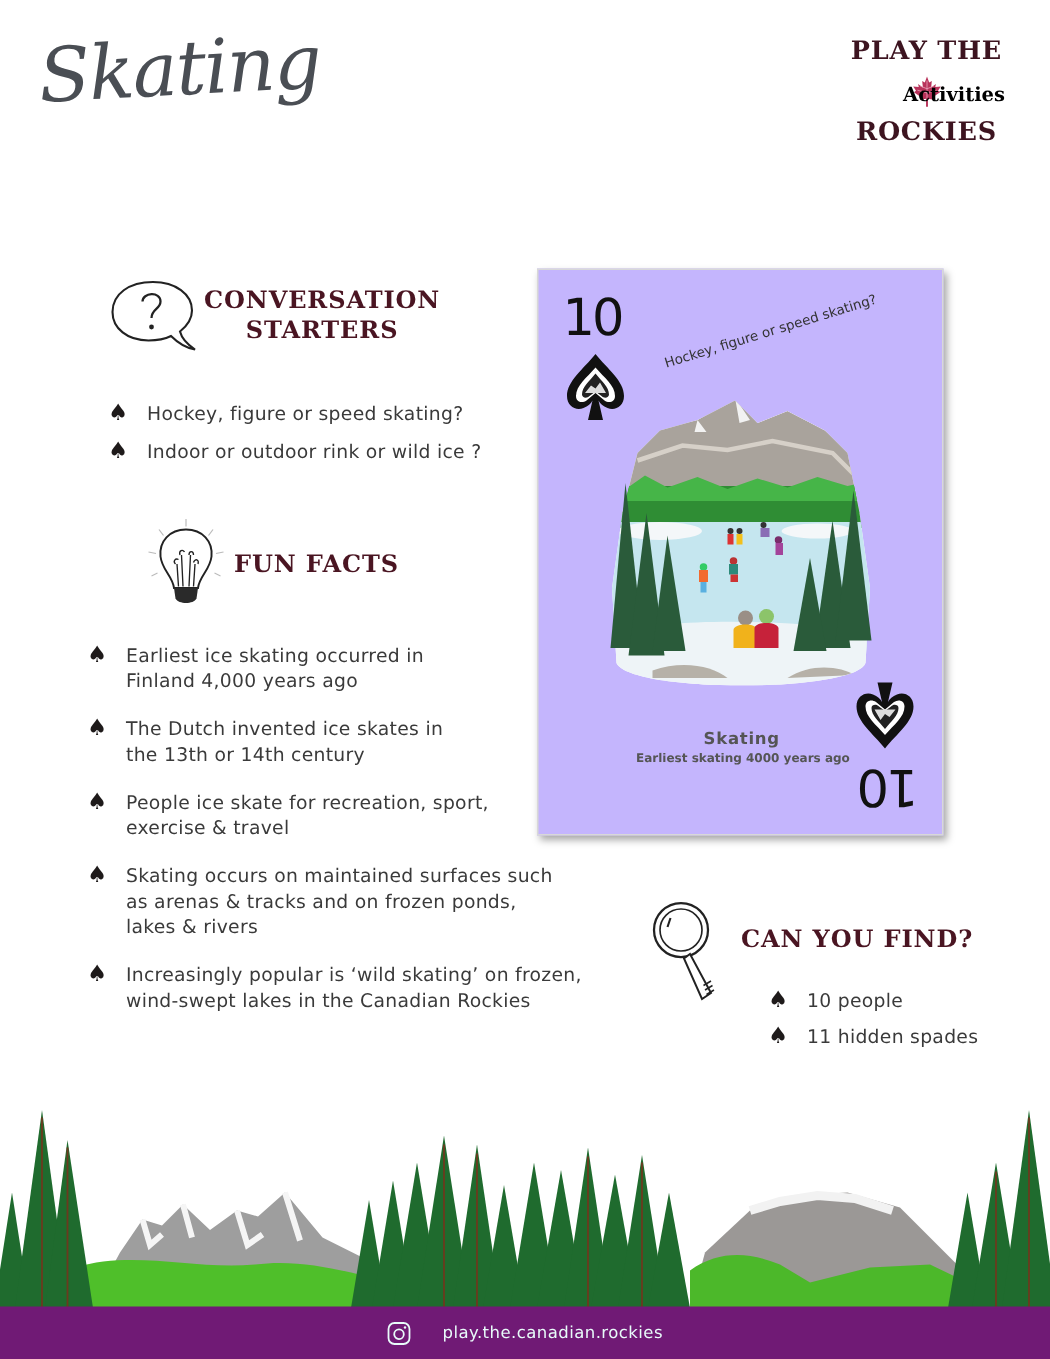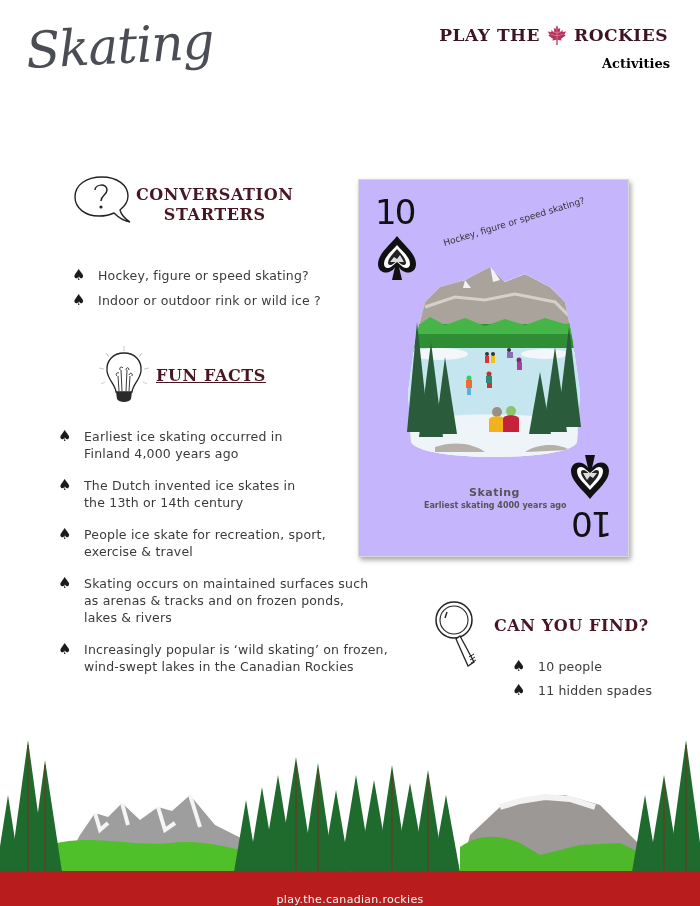--- a/index.html
+++ b/index.html
@@ -10,21 +10,21 @@
   .script-title {
     position: absolute; left: 26px; top: 22px;
     font-family: "DejaVu Serif", serif; font-style: italic;
     font-size: 50px; color: #4a4e54; letter-spacing: -1px;
     transform: rotate(-3deg); transform-origin: left center;
   }
   .brand {
     position: absolute; right: 32px; top: 24px;
     display: flex; align-items: center; gap: 6px;
     font-family: "DejaVu Serif", serif; font-weight: bold;
-    font-size: 17px; color: #3d1420; letter-spacing: 0.5px;
+    font-size: 17px; color: #3d1420; letter-spacing: 0.5px; flex-direction: column;
   }
   .brand .leaf { width: 22px; height: 22px; }
   .activities {
     position: absolute; right: 30px; top: 56px;
     font-family: "DejaVu Serif", serif; font-weight: bold;
     font-size: 13px; color: #000000;
   }
 
   
   .section-head {
@@ -75,21 +75,21 @@
   }
   .card .card-sub {
     position: absolute; left: 65px; top: 321px;
     font-family: "DejaVu Sans", sans-serif; font-weight: bold; font-size: 8px; color: #555;
   }
 
   
   .landscape { position: absolute; left: 0; top: 735px; width: 700px; height: 137px; }
   .footer {
     position: absolute; left: 0; top: 871px; width: 700px; height: 35px;
-    background: #b91c1c; display: flex; align-items: center; justify-content: center; gap: 21px; flex-direction: column;
+    background: #701a75; display: flex; align-items: center; justify-content: center; gap: 21px;
   }
   .footer .ig { width: 16px; height: 16px; }
   .footer .handle {
     font-family: "DejaVu Sans", sans-serif; font-size: 11px; color: #e8fbfa; letter-spacing: 0.3px;
   }
 </style>
 </head>
 <body>
 
 <div class="script-title">Skating</div>
@@ -97,21 +97,21 @@
 <div class="brand">
   <span>PLAY THE</span>
   <svg class="leaf" viewBox="0 0 24 24">
     <path d="M12 1 L13.6 5.5 L15.5 4.3 L15 9 L18.5 6.5 L18 8.8 L22 8.3 L20 11.5 L21.5 12.5 L16.5 16 L17 18 L12.7 17.3 L12.7 23 L11.3 23 L11.3 17.3 L7 18 L7.5 16 L2.5 12.5 L4 11.5 L2 8.3 L6 8.8 L5.5 6.5 L9 9 L8.5 4.3 L10.4 5.5 Z" fill="#b8325a"></path>
     <path d="M12 4 L12 17 M12 10 L7 8 M12 10 L17 8 M12 13 L5 11 M12 13 L19 11" stroke="#e9a0b8" stroke-width="0.6" fill="none"></path>
   </svg>
   <span>ROCKIES</span>
 </div>
 <div class="activities">Activities</div>
 
-<div class="section-head" style="left:72px; top:173px;align-items:flex-end;">
+<div class="section-head" style="left:72px; top:184px;">
   <svg width="60" height="52" viewBox="0 0 60 52">
     <path d="M30 4 C14 4 3 12 3 24 C3 35 13 43 27 43 C33 43 38 42 42 40 C46 44 52 48 58 49 C52 45 49 41 48 37 C53 33 56 28 56 23 C56 12 45 4 30 4 Z" fill="none" stroke="#222" stroke-width="1.4"></path>
     <path d="M23 17 C23 11 35 10 35 17 C35 22 29 22 29 28" fill="none" stroke="#222" stroke-width="1.5"></path>
     <circle cx="29" cy="34" r="1.6" fill="#222"></circle>
   </svg>
   <div style="margin-left:4px; text-align:center;">
     <div class="section-title">CONVERSATION</div>
     <div class="section-title">STARTERS</div>
   </div>
 </div>
@@ -136,21 +136,21 @@
       <line x1="3" y1="24" x2="8" y2="25"></line>
         <line x1="53" y1="24" x2="48" y2="25"></line>
         <line x1="5" y1="40" x2="9" y2="38"></line>
         <line x1="51" y1="40" x2="47" y2="38"></line>
     </g>
     <path d="M28 9 C17 9 10 17 11 27 C12 36 19 40 20 48 L36 48 C37 40 44 36 45 27 C46 17 39 9 28 9 Z" fill="none" stroke="#222" stroke-width="1.3"></path>
     <path d="M23 47 L22 32 M26 47 L25 26 M30 47 L31 26 M33 47 L34 32" stroke="#222" stroke-width="0.9" fill="none"></path>
     <path d="M21 32 c-2-2 0-4 2-3 M24 26 c-1-3 2-4 3-2 M30 26 c0-3 3-3 3 0 M33 31 c1-3 4-2 3 1" stroke="#222" stroke-width="0.9" fill="none"></path>
     <path d="M20 48 L36 48 L35 55 C33 59 23 59 21 55 Z" fill="#2a2a2a"></path>
   </svg>
-  <div class="section-title" style="margin-left:4px; text-decoration:underline;">FUN FACTS</div>
+  <div class="section-title" style="margin-left:4px; ">FUN FACTS</div>
 </div>
 
 <ul class="bullets" style="left:58px; top:428px;">
   <li style="margin-bottom:15px;">
     <span class="spade">♠</span>
     <div>Earliest ice skating occurred in</div>
     <div>Finland 4,000 years ago</div>
   </li>
   <li style="margin-bottom:15px;">
     <span class="spade">♠</span>

